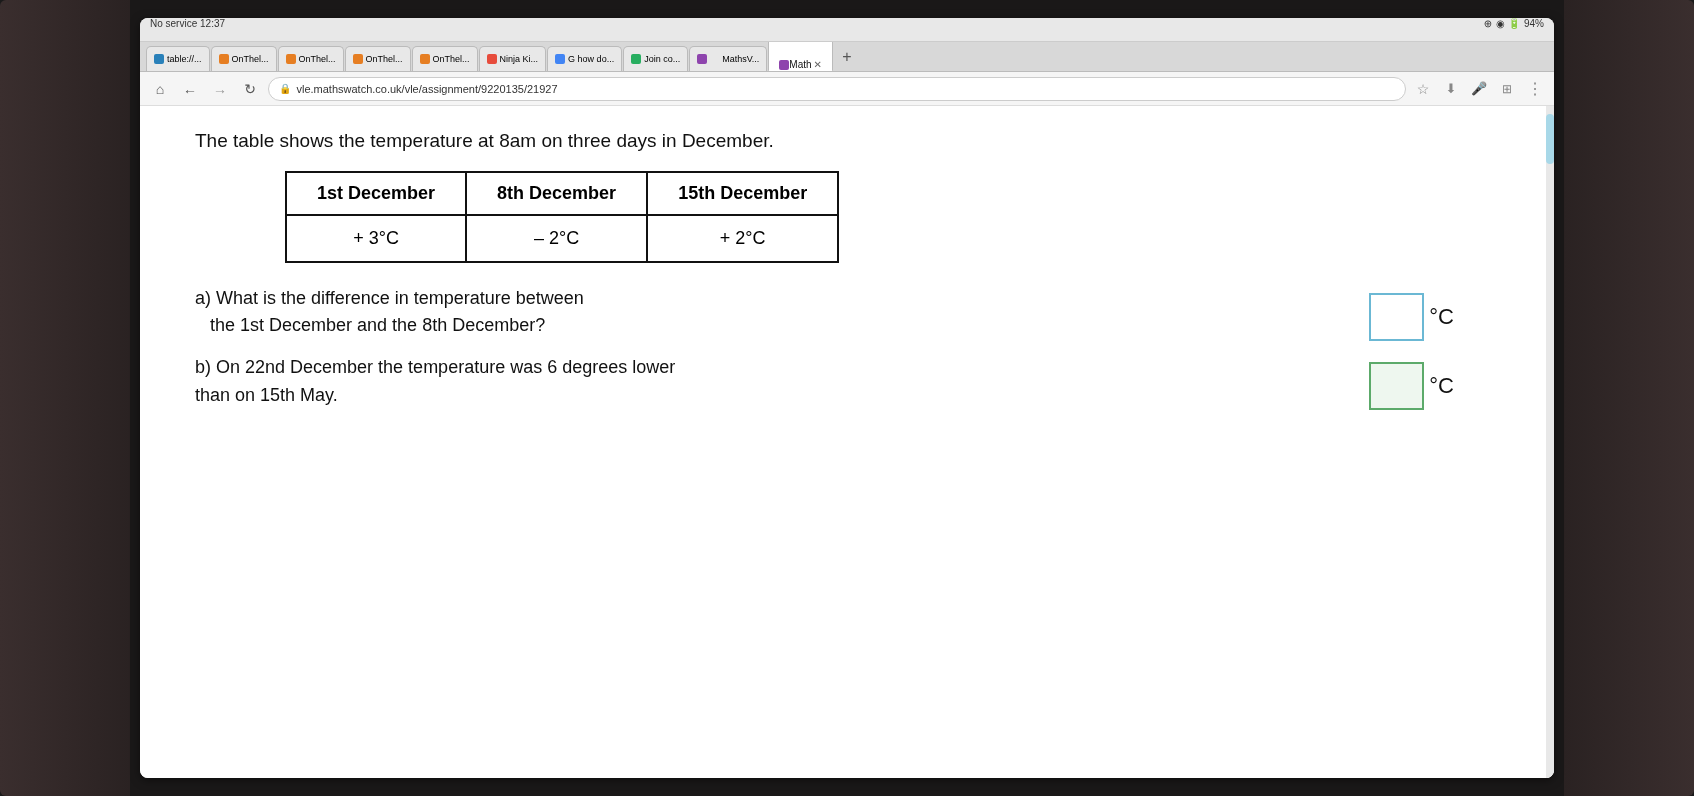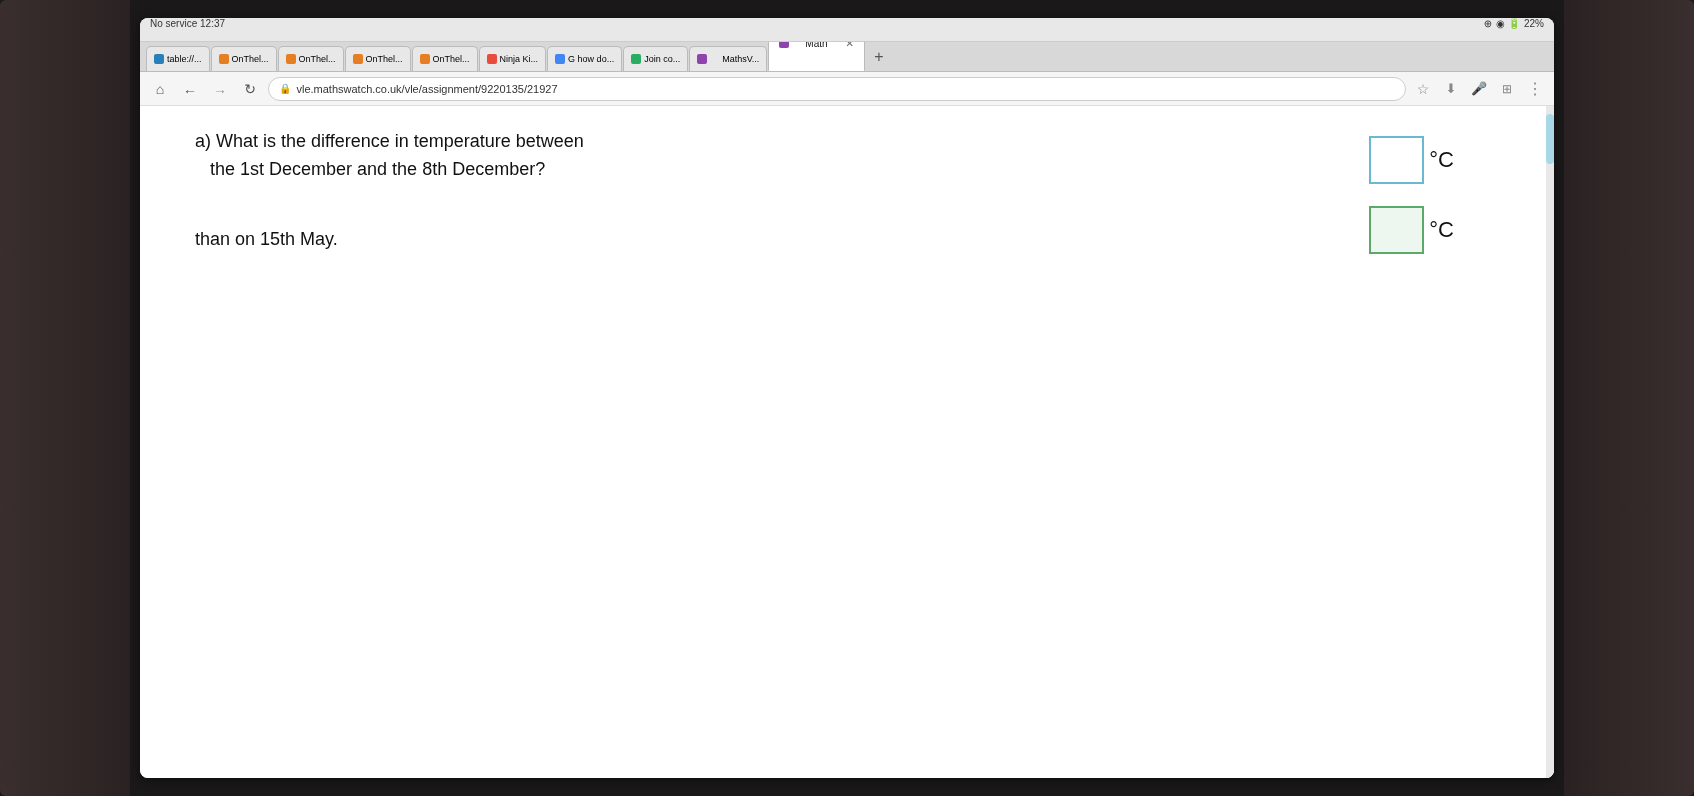--- a/index.html
+++ b/index.html
@@ -21,21 +21,21 @@
   <div style="position:absolute;top:0;left:0;width:130px;height:796px;background:linear-gradient(90deg,#3a2e2e,#2a2222);"></div>
   <div style="position:absolute;top:0;right:0;width:130px;height:796px;background:linear-gradient(270deg,#3a2e2e,#2a2222);"></div>
 
   <div style="position:absolute;top:18px;left:140px;right:140px;bottom:18px;background:#f0f0f0;border-radius:8px;overflow:hidden;box-shadow:0 2px 10px rgba(0,0,0,0.5);">
 
     <div style="background:#e8e8e8;height:24px;display:flex;align-items:flex-start;justify-content:space-between;padding:0 10px;border-bottom:1px solid #ccc;font-size:10px;color:#333;">
       <span style="font-weight:500;">No service 12:37</span>
       <span style="display:flex;align-items:center;gap:4px;">
         <span>⊕</span>
         <span>◉</span>
-        <span>🔋 22%</span>
+        <span>🔋 94%</span>
       </span>
     </div>
 
     <div style="background:#d8d8d8;height:30px;display:flex;align-items:flex-end;padding:0 6px;border-bottom:1px solid #bbb;overflow:hidden;gap:1px;">
       <div style="height:25px;padding:0 7px;background:#e8e8e8;border:1px solid #bbb;border-bottom:none;border-radius:5px 5px 0 0;font-size:10px;display:flex;align-items:center;gap:3px;max-width:80px;overflow:hidden;">
         <div style="width:10px;height:10px;border-radius:2px;background:#2980b9;flex-shrink:0;"></div>
         <span style="overflow:hidden;white-space:nowrap;text-overflow:ellipsis;font-size:9px;">table://...</span>
       </div>
       <div style="height:25px;padding:0 7px;background:#e8e8e8;border:1px solid #bbb;border-bottom:none;border-radius:5px 5px 0 0;font-size:10px;display:flex;align-items:center;gap:3px;max-width:90px;overflow:hidden;">
         <div style="width:10px;height:10px;border-radius:2px;background:#e67e22;flex-shrink:0;"></div>
@@ -63,21 +63,21 @@
       </div>
       <div style="height:25px;padding:0 7px;background:#e8e8e8;border:1px solid #bbb;border-bottom:none;border-radius:5px 5px 0 0;font-size:10px;display:flex;align-items:center;gap:3px;max-width:80px;overflow:hidden;">
         <div style="width:10px;height:10px;border-radius:2px;background:#27ae60;flex-shrink:0;"></div>
         <span style="font-size:9px;">Join co...</span>
       </div>
       <div style="height:25px;padding:0 7px;background:#e8e8e8;border:1px solid #bbb;border-bottom:none;border-radius:5px 5px 0 0;font-size:10px;display:flex;align-items:center;gap:15px;max-width:80px;overflow:hidden;">
         <div style="width:10px;height:10px;border-radius:2px;background:#8e44ad;flex-shrink:0;"></div>
         <span style="font-size:9px;">MathsV...</span>
       </div>
 
-      <div style="height:35px;padding:0 10px;background:#ffffff;border:1px solid #bbb;border-bottom:2px solid #ffffff;border-radius:5px 5px 0 0;font-size:10px;display:flex;align-items:flex-start;gap:16px;max-width:100px;overflow:hidden;z-index:2;margin-bottom:-1px;">
+      <div style="height:35px;padding:0 10px;background:#ffffff;border:1px solid #bbb;border-bottom:2px solid #ffffff;border-radius:5px 5px 0 0;font-size:10px;display:flex;align-items:flex-end;gap:0;max-width:100px;overflow:hidden;z-index:2;margin-bottom:-1px;">
         <div style="width:10px;height:10px;border-radius:2px;background:#8e44ad;flex-shrink:0;"></div>
         <span style="font-size:10px;color:#111;font-weight:500;">Math</span>
         <span style="font-size:10px;color:#666;margin-left:2px;">✕</span>
       </div>
       <div style="width:26px;height:25px;display:flex;align-items:center;justify-content:center;font-size:16px;color:#555;cursor:pointer;margin-bottom:2px;">+</div>
     </div>
 
     <div style="background:#f5f5f5;height:34px;display:flex;align-items:center;padding:0 8px;gap:6px;border-bottom:1px solid #ddd;">
       <button style="width:24px;height:24px;border:none;background:none;cursor:pointer;font-size:14px;color:#555;">⌂</button>
       <button style="width:24px;height:24px;border:none;background:none;cursor:pointer;font-size:14px;color:#555;">←</button>
@@ -95,35 +95,52 @@
       <button style="width:22px;height:22px;border:none;background:none;cursor:pointer;font-size:12px;color:#888;">⊞</button>
       <button style="width:22px;height:22px;border:none;background:none;cursor:pointer;font-size:16px;color:#888;">⋮</button>
     </div>
 
     <div style="flex:1;background:#ffffff;padding:22px 40px 20px 55px;position:relative;height:calc(100% - 24px - 30px - 34px);overflow-y:auto;">
 
       <div style="position:absolute;right:0;top:0;bottom:0;width:8px;background:#e8e8e8;">
         <div style="width:8px;height:50px;background:#a8d8e8;border-radius:4px;margin-top:8px;"></div>
       </div>
 
+      <p style="font-size:19px;color:#111;margin-bottom:16px;line-height:1.4;">The table shows the temperature at 8am on three days in December.</p>
 
+      <table style="border-collapse:collapse;margin-bottom:22px;margin-left:90px;">
+        <thead>
+          <tr>
+            <th style="border:2.5px solid #111;padding:10px 30px;text-align:center;font-size:18px;font-weight:bold;background:#fff;">1st December</th>
+            <th style="border:2.5px solid #111;padding:10px 30px;text-align:center;font-size:18px;font-weight:bold;background:#fff;">8th December</th>
+            <th style="border:2.5px solid #111;padding:10px 30px;text-align:center;font-size:18px;font-weight:bold;background:#fff;">15th December</th>
+          </tr>
+        </thead>
+        <tbody>
+          <tr>
+            <td style="border:2.5px solid #111;padding:12px 30px;text-align:center;font-size:18px;">+ 3°C</td>
+            <td style="border:2.5px solid #111;padding:12px 30px;text-align:center;font-size:18px;">– 2°C</td>
+            <td style="border:2.5px solid #111;padding:12px 30px;text-align:center;font-size:18px;">+ 2°C</td>
+          </tr>
+        </tbody>
+      </table>
 
       <div style="margin-bottom:14px;position:relative;">
         <p style="font-size:18px;color:#111;line-height:1.55;">
           <span>a) What is the difference in temperature between<br>&nbsp;&nbsp;&nbsp;the 1st December and the 8th December?</span>
         </p>
         <div style="position:absolute;right:60px;top:8px;display:flex;align-items:center;gap:5px;">
           <div style="width:55px;height:48px;border:2.5px solid #6bb8d4;background:#fff;"></div>
           <span style="font-size:22px;color:#111;">°C</span>
         </div>
       </div>
 
       <div style="position:relative;margin-bottom:20px;">
         <p style="font-size:18px;color:#111;line-height:1.55;margin-bottom:6px;">
-          <br>
+          <span>b) On 22nd December the temperature was 6 degrees lower</span><br>
           <span>than on 15th May.</span>
         </p>
         <div style="position:absolute;right:60px;bottom:0;display:flex;align-items:center;gap:5px;">
           <div style="width:55px;height:48px;border:2.5px solid #5caa6a;background:#eef7ef;"></div>
           <span style="font-size:22px;color:#111;">°C</span>
         </div>
       </div>
 
     </div>
   </div>

